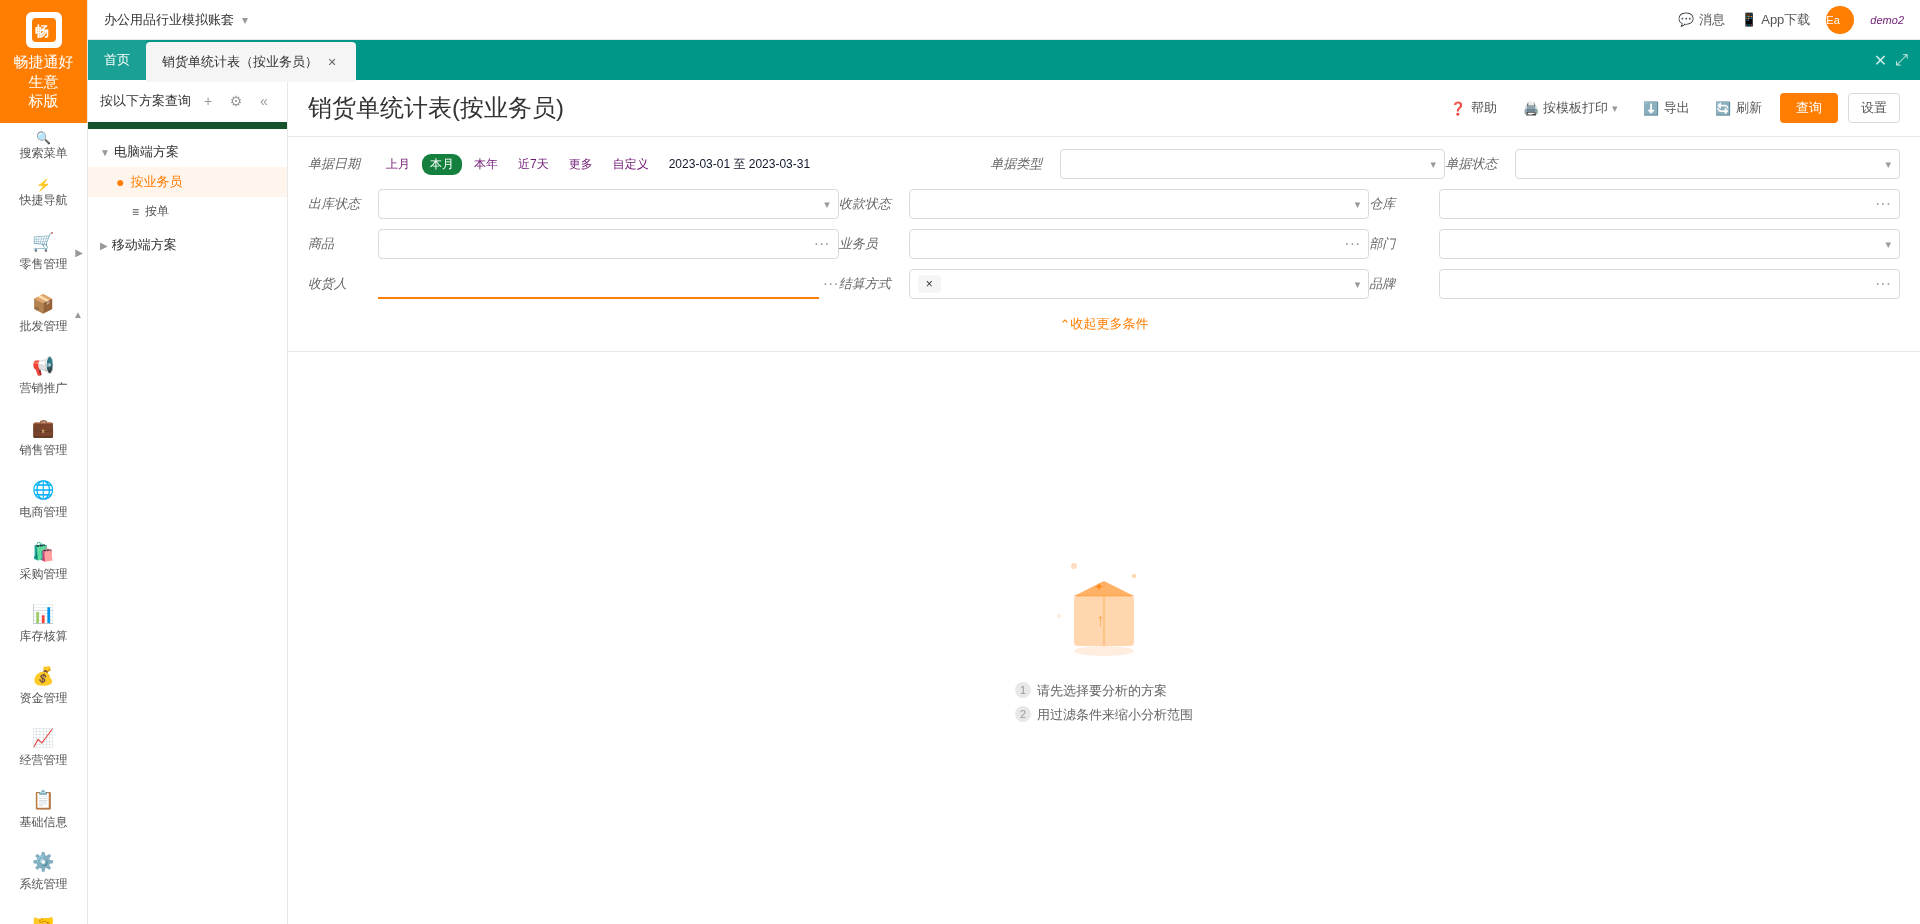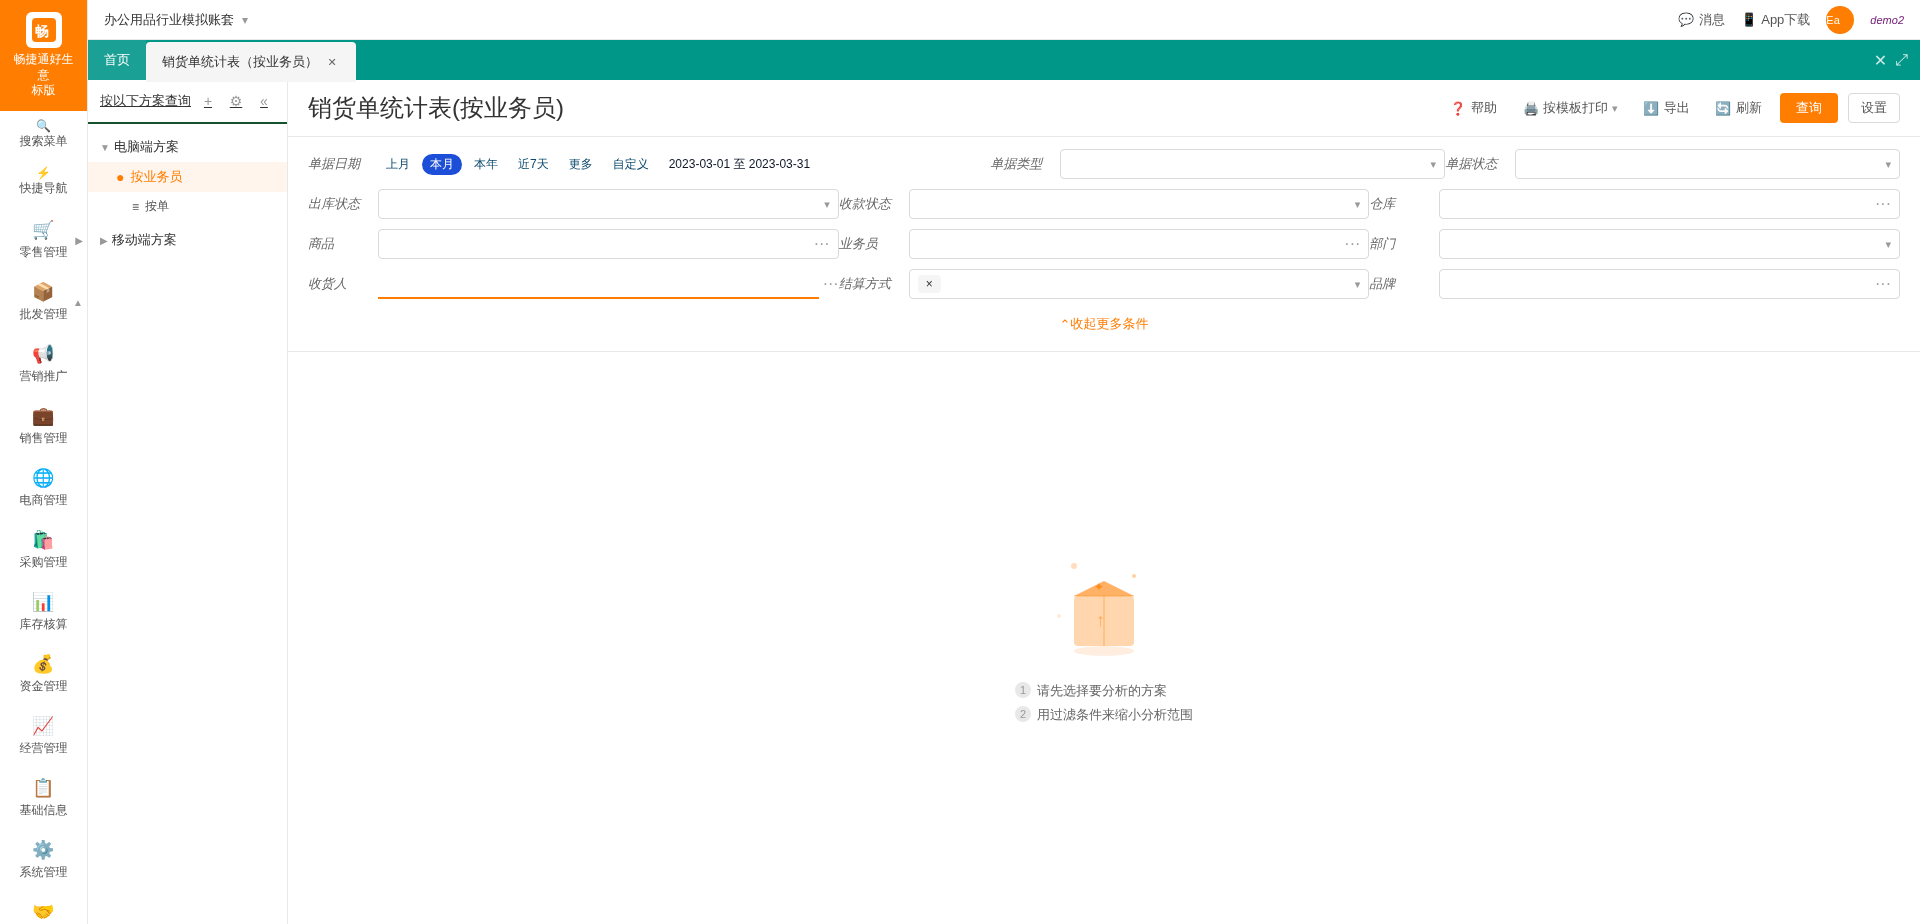--- a/index.html
+++ b/index.html
@@ -37,21 +37,21 @@
     .tab-close { width: 16px; height: 16px; display: flex; align-items: center; justify-content: center; border-radius: 50%; font-size: 11px; color: #666; cursor: pointer; }
     .tabbar-spacer { flex: 1; }
     .tabbar-actions { display: flex; align-items: center; padding-right: 12px; gap: 8px; }
     .tabbar-icon-btn { color: rgba(255,255,255,0.8); cursor: pointer; font-size: 16px; }
 
     
     .content { flex: 1; display: flex; overflow: hidden; }
 
     
     .left-panel { width: 200px; background: #fff; border-right: 1px solid #e8e8e8; display: flex; flex-direction: column; flex-shrink: 0; }
-    .left-panel-header { padding: 10px 12px; display: flex; align-items: center; justify-content: space-between; border-bottom: 2px solid #14532d; text-decoration: underline; }
+    .left-panel-header { padding: 10px 12px; display: flex; align-items: center; justify-content: space-between; border-bottom: 7px solid #14532d; }
     .left-panel-header-title { font-size: 13px; color: #333; font-weight: 500; }
     .left-panel-header-actions { display: flex; align-items: center; gap: 6px; }
     .left-panel-icon-btn { width: 22px; height: 22px; display: flex; align-items: center; justify-content: center; color: #999; cursor: pointer; font-size: 14px; border-radius: 3px; }
     .left-panel-body { flex: 1; overflow-y: auto; padding: 8px 0; }
     .tree-group { margin-bottom: 4px; }
     .tree-group-header { display: flex; align-items: center; padding: 6px 12px; cursor: pointer; font-size: 13px; color: #333; gap: 4px; }
     .tree-group-header .arrow { font-size: 10px; color: #999; }
     .tree-item { display: flex; align-items: center; padding: 6px 12px 6px 28px; cursor: pointer; font-size: 13px; color: #555; gap: 6px; }
     .tree-item.active { color: #ff7d00; background: #fff5ed; }
     .tree-item .item-icon { font-size: 14px; }
@@ -75,22 +75,22 @@
     .filter-row:last-child { margin-bottom: 0; }
     .filter-field { display: flex; align-items: center; flex: 1; min-width: 0; }
     .filter-label { font-size: 13px; color: #666; white-space: nowrap; width: 70px; flex-shrink: 0; font-style: italic; }
     .filter-input { flex: 1; height: 30px; border: 1px solid #d9d9d9; border-radius: 4px; padding: 0 8px; font-size: 13px; color: #333; outline: none; min-width: 0; }
     .filter-input.orange-border { border-bottom: 2px solid #ff7d00; border-top: none; border-left: none; border-right: none; border-radius: 0; }
     .filter-select { flex: 1; height: 30px; border: 1px solid #d9d9d9; border-radius: 4px; padding: 0 8px; font-size: 13px; color: #333; background: #fff; outline: none; min-width: 0; display: flex; align-items: center; justify-content: space-between; cursor: pointer; }
     .filter-select-arrow { color: #999; font-size: 11px; }
     .filter-dots { color: #999; font-size: 16px; cursor: pointer; margin-left: 4px; }
     .filter-date-group { display: flex; align-items: center; gap: 4px; flex: 1; }
     .date-tabs { display: flex; align-items: center; gap: 4px; }
-    .date-tab { padding: 2px 8px; border-radius: 12px; font-size: 12px; color: #0c4a6e; cursor: pointer; }
-    .date-tab.active { background: #1d4ed8; color: #fff; }
+    .date-tab { padding: 2px 8px; border-radius: 12px; font-size: 12px; color: #701a75; cursor: pointer; }
+    .date-tab.active { background: #15803d; color: #fff; border-radius: 9px; }
     .date-range { font-size: 12px; color: #0f172a; margin-left: 8px; }
     .filter-tag { display: flex; align-items: center; gap: 4px; background: #f5f5f5; border-radius: 4px; padding: 2px 8px; font-size: 12px; color: #333; }
     .collapse-btn { display: flex; align-items: center; justify-content: center; width: 100%; padding: 6px 0; color: #ff7d00; font-size: 13px; cursor: pointer; }
 
     
     .main-content { flex: 1; display: flex; align-items: center; justify-content: center; background: #fff; overflow: auto; }
     .empty-state { display: flex; flex-direction: column; align-items: center; justify-content: center; gap: 16px; }
     .empty-state-img { position: relative; width: 120px; height: 120px; }
     .empty-state-text { text-align: left; }
     .empty-state-hint { display: flex; align-items: flex-start; gap: 6px; font-size: 13px; color: #666; margin-bottom: 6px; }
@@ -105,21 +105,21 @@
 <body>
 
 <div class="sidebar">
   <div class="sidebar-logo">
     <div class="logo-icon">
       <svg viewBox="0 0 28 28" fill="none">
         <rect x="2" y="2" width="24" height="24" rx="4" fill="#ff7d00"></rect>
         <text x="5" y="20" font-size="14" fill="#fff" font-weight="bold">畅</text>
       </svg>
     </div>
-    <span style="font-size:12px; line-height:1.3;">畅捷通好生意<br>标版</span>
+    <span style="font-size:15px; line-height:1.3;">畅捷通好生意<br>标版</span>
   </div>
 
   <div class="sidebar-search">
     <div class="nav-icon">🔍</div>
     <span>搜索菜单</span>
   </div>
 
   <div class="sidebar-shortcut">
     <div class="nav-icon">⚡</div>
     <span>快捷导航</span>

